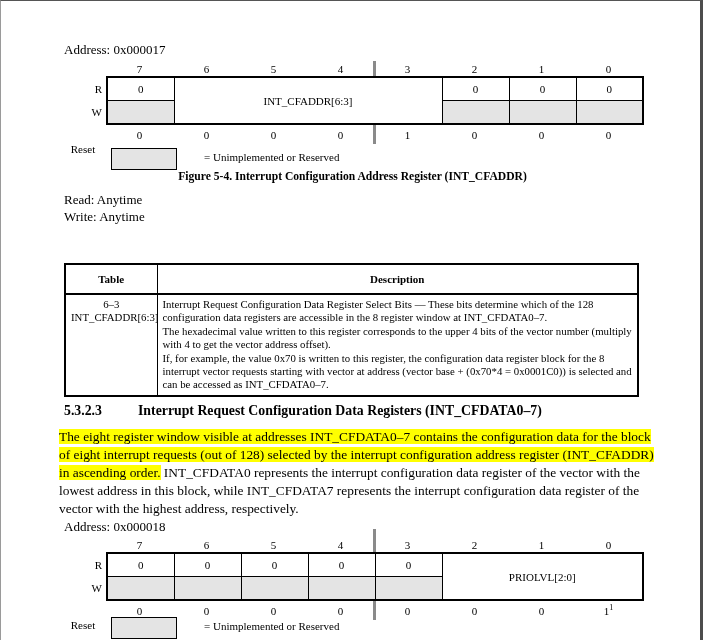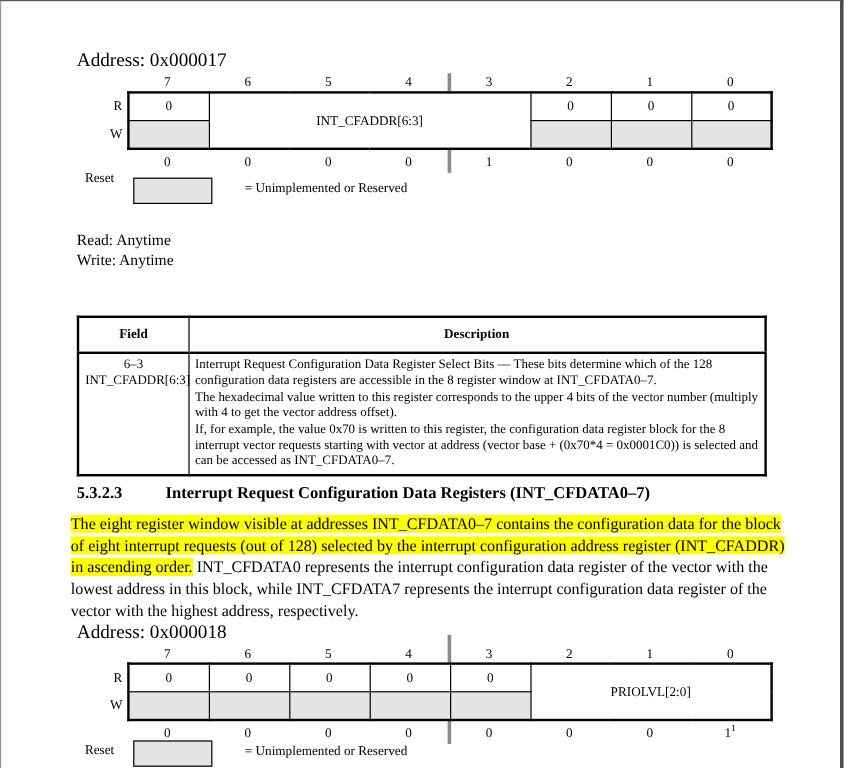--- a/index.html
+++ b/index.html
@@ -4,21 +4,21 @@
 <style>
   html,body{margin:0;padding:0;}
   body{width:703px;height:640px;overflow:hidden;background:#fff;
        font-family:"Liberation Serif",serif;color:#000;}
   #page{position:relative;width:703px;height:640px;box-sizing:border-box;
         border-top:1px solid #555;border-left:1px solid #9a9a9a;border-right:3px solid #4d4d4d;
         background:#fff;overflow:hidden;}
   .abs{position:absolute;}
   .sec-heading{font-weight:bold;font-size:13.8px;white-space:nowrap;}
   .sec-num{display:inline-block;width:74px;}
-  .small{font-size:16px;text-align:center;}
+  .small{font-size:13px;text-align:center;}
   .bodytext{font-size:13px;}
   .caption{width:703px;text-align:center;font-weight:bold;font-size:11.6px;}
 
   
   .diag{position:absolute;left:0;width:703px;height:80px;}
   .bitlabels,.resetrow{position:absolute;left:105px;width:536px;display:flex;font-size:11px;}
   .bitlabels span,.resetrow span{flex:0 0 67px;text-align:center;}
   .rw-label{position:absolute;width:18px;text-align:right;font-size:11px;left:83px;}
   .reset-label{position:absolute;left:63px;top:80px;width:38px;text-align:center;font-size:11px;}
   .resetrow{top:66px;}
@@ -107,33 +107,34 @@
       <span>1</span>
       <span>0</span>
       <span>0</span>
       <span>0</span>
     </div>
   </div>
 
   <div class="legend-box" style="top:147px;"></div>
   <div class="legend-text" style="top:147px;">= Unimplemented or Reserved</div>
 
+  <div class="abs caption" style="top:169px;">Figure 5-4. Interrupt Configuration Address Register (INT_CFADDR)</div>
 
   <div class="abs bodytext" style="left:63px;top:191px;">Read: Anytime</div>
   <div class="abs bodytext" style="left:63px;top:208px;">Write: Anytime</div>
 
 
   <table class="desc">
     <colgroup>
         <col style="width:92px">
         <col>
       </colgroup>
     <tbody>
         <tr>
-      <th>Field</th>
+      <th>Table</th>
       <th>Description</th>
     </tr>
     <tr>
       <td class="fieldcol">
         <div>6–3</div>
         <div>INT_CFADDR[6:3]</div>
       </td>
       <td>
         <p><span class="b">Interrupt Request Configuration Data Register Select Bits</span><span class="b"> — </span><span>These bits determine which of the 128 configuration data registers are accessible in the 8 register window at INT_CFDATA0–7.</span></p>
         <p>The hexadecimal value written to this register corresponds to the upper 4 bits of the vector number (multiply with 4 to get the vector address offset).</p>

